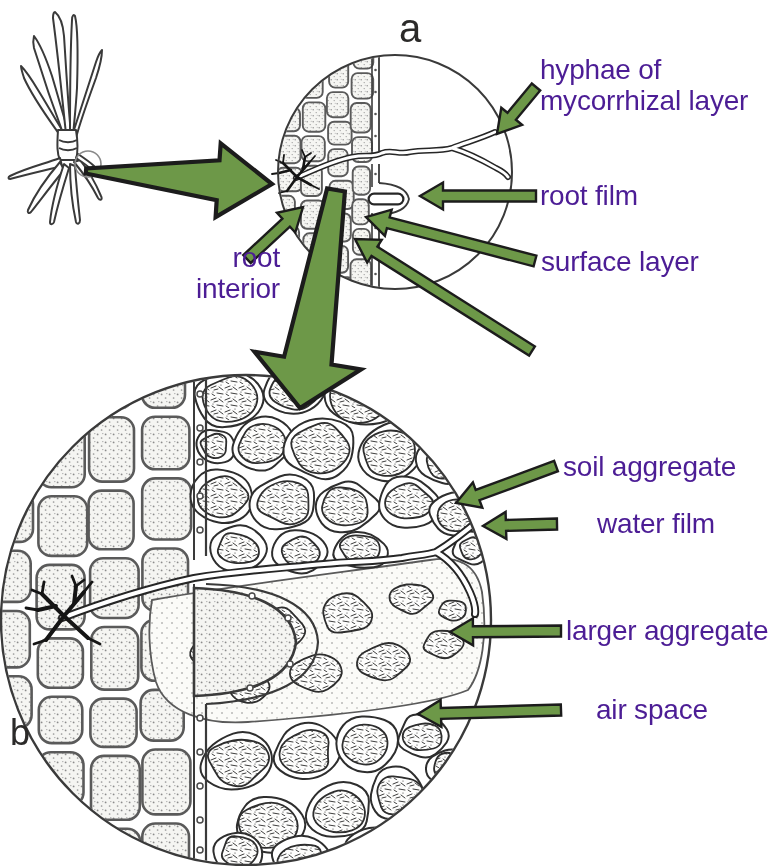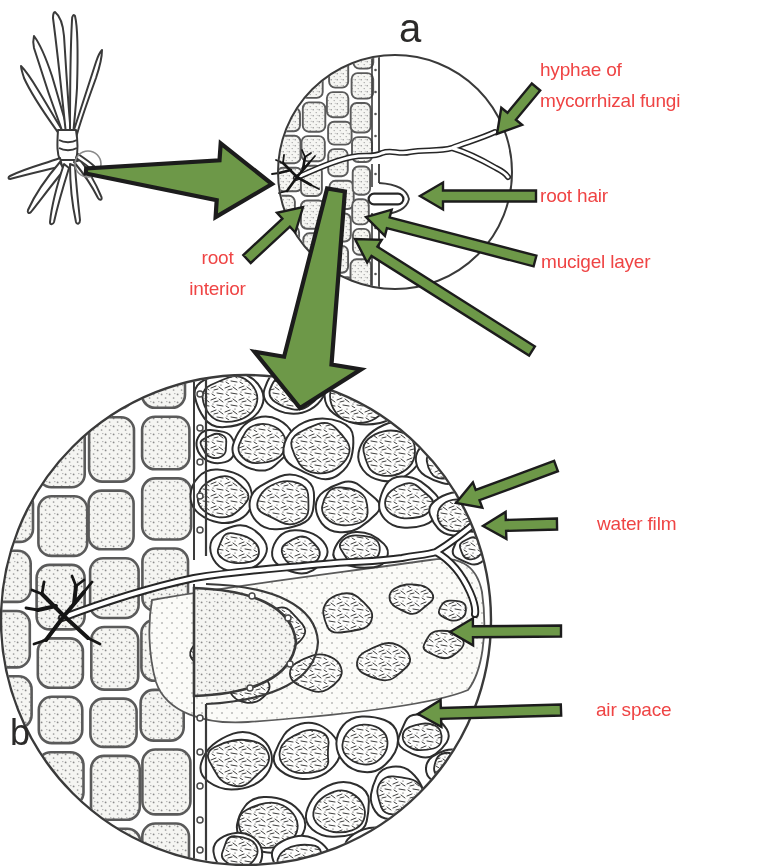--- a/index.html
+++ b/index.html
@@ -2,31 +2,31 @@
 <html><head>
 <meta charset="utf-8">
 <style>
   html,body{margin:0;padding:0;background:#fff;}
   .stage{
     position:relative;width:768px;height:866px;background:#ffffff;overflow:hidden;
     font-family:"Liberation Sans", sans-serif;
   }
   .art{position:absolute;left:0;top:0;width:768px;height:866px;}
   .lbl{
-    position:absolute;color:#ef4444;font-size:19px;line-height:31px;
+    position:absolute;color:#4c1d95;font-size:28px;line-height:31px;
     white-space:nowrap;letter-spacing:-0.2px;
   }
   .panel-letter{position:absolute;color:#2b2a29;font-weight:400;}
   .panel-a{left:399px;top:6px;font-size:40px;}
   .panel-b{left:10px;top:712px;font-size:36px;}
   .lbl-hyphae{left:540px;top:54px;}
   .lbl-root-hair{left:540px;top:180px;}
   .lbl-mucigel{left:541px;top:246px;}
   .lbl-cell-surface{left:538px;top:341px;}
-  .lbl-root-interior{left:155px;top:242px;width:125px;text-align:center;}
+  .lbl-root-interior{left:155px;top:242px;width:125px;text-align:right;}
   .lbl-soil-aggregate{left:563px;top:451px;}
   .lbl-water-film{left:566px;top:508px;margin-left:31px;}
   .lbl-larger-aggregate{left:566px;top:615px;}
   .lbl-air-space{left:596px;top:694px;}
 </style>
 </head>
 <body>
 
 <div class="stage">
 
@@ -320,24 +320,26 @@
         <polygon points="561.0,625.5 472.9,626.3 472.9,618.3 450.0,632.0 473.1,645.3 473.0,637.3 561.0,636.5" fill="#6d9848" stroke="#1c1c1c" stroke-width="2.4"></polygon>
         <polygon points="560.8,704.5 440.8,707.9 440.6,699.9 418.0,714.0 441.4,726.9 441.1,718.9 561.2,715.5" fill="#6d9848" stroke="#1c1c1c" stroke-width="2.4"></polygon>
       </g>
 </svg>
 
 <div class="panel-letter panel-a">a</div>
 <div class="panel-letter panel-b">b</div>
 
 <div class="lbl lbl-hyphae">
   <div>hyphae of</div>
-  <div>mycorrhizal fungi</div>
+  <div>mycorrhizal layer</div>
 </div>
-<div class="lbl lbl-root-hair">root hair</div>
-<div class="lbl lbl-mucigel">mucigel layer</div>
+<div class="lbl lbl-root-hair">root film</div>
+<div class="lbl lbl-mucigel">surface layer</div>
 <div class="lbl lbl-root-interior">
   <div>root</div>
   <div>interior</div>
 </div>
+<div class="lbl lbl-soil-aggregate">soil aggregate</div>
 <div class="lbl lbl-water-film">water film</div>
+<div class="lbl lbl-larger-aggregate">larger aggregate</div>
 <div class="lbl lbl-air-space">air space</div>
 
 </div>
 
 </body></html>

